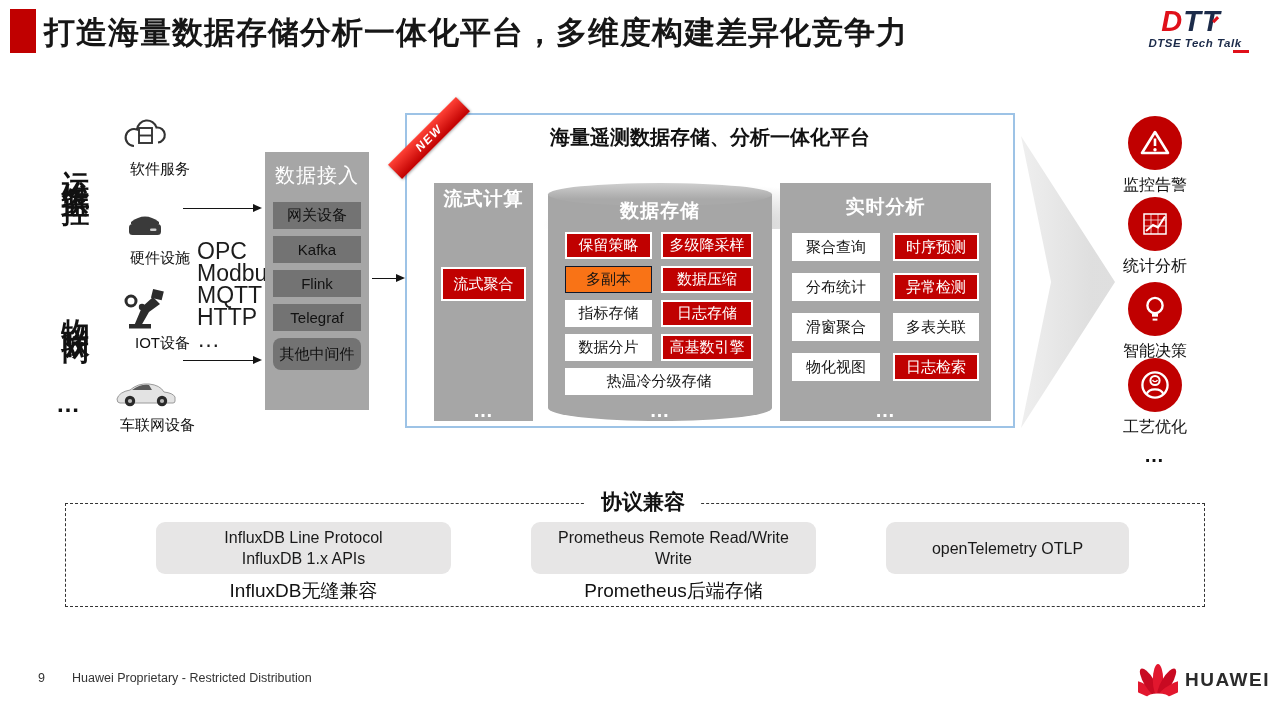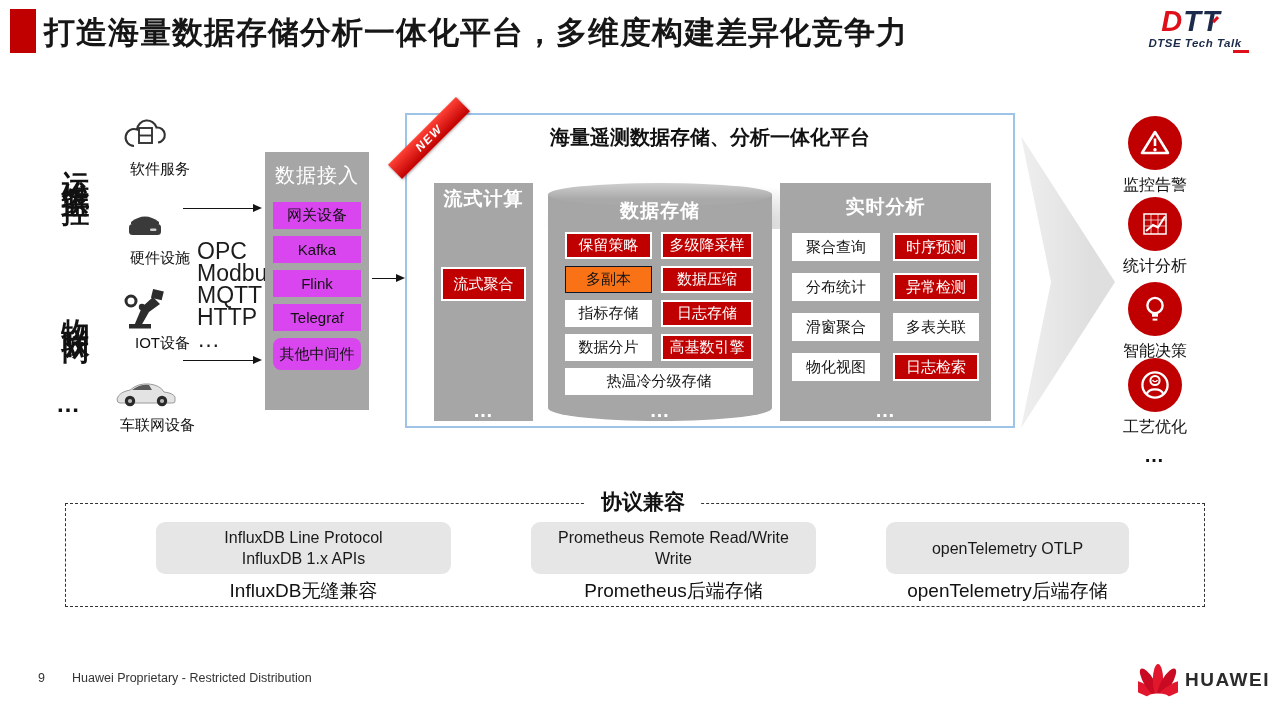--- a/index.html
+++ b/index.html
@@ -28,21 +28,21 @@
   .protocol-list { position:absolute; left:197px; top:240px; font-size:23px; line-height:22px; color:#1c1c1c; }
 
   .arrow { position:absolute; height:0; border-top:1.7px solid #141414; }
   .arrow::after { content:''; position:absolute; right:-9px; top:-5.4px; width:0; height:0;
     border-left:9px solid #141414; border-top:4.5px solid transparent; border-bottom:4.5px solid transparent; }
 
   
   .ingest { position:absolute; left:265px; top:152px; width:104px; height:258px; background:#a6a6a6; }
   .ingest-title { text-align:center; padding-top:10px; font-size:20px; font-weight:400; color:#fff; letter-spacing:1px; }
   .ingest-items { display:flex; flex-direction:column; gap:7px; margin-top:13px; align-items:center; }
-  .ingest-item { width:88px; height:27px; background:#d946ef; font-size:15px; display:flex; align-items:center; justify-content:center; color:#111; white-space:nowrap; }
+  .ingest-item { width:88px; height:27px; background:#737373; font-size:15px; display:flex; align-items:center; justify-content:center; color:#111; white-space:nowrap; }
   .ingest-item:last-child { height:32px;border-radius:8px; }
 
   
   .platform { position:absolute; left:405px; top:113px; width:610px; height:315px; background:#fff; border:2px solid #9dc3e6; }
   .ribbon { position:absolute; left:-26px; top:13px; width:96px; height:20px; background:linear-gradient(180deg,#ff4136,#c00000);
     transform:rotate(-45deg); color:#fff; font-size:12px; font-weight:900; font-style:italic; letter-spacing:1.5px;
     display:flex; align-items:center; justify-content:center; box-shadow:0 1px 3px rgba(0,0,0,.4); z-index:6; }
   .platform-title { text-align:center; margin-top:9px; font-size:20px; font-weight:800; color:#111; position:relative; z-index:3; }
   .fan { position:absolute; left:85px; top:36px; width:440px; height:78px;
     background:radial-gradient(ellipse 55% 75% at 50% 95%, rgba(110,110,110,.38), rgba(255,255,255,0) 70%); z-index:1; }
@@ -295,21 +295,20 @@
 
     <div class="compat-card card2">
       <div>Prometheus Remote Read/Write</div>
       <div>Write</div>
     </div>
     <div class="compat-cap cap2">Prometheus后端存储</div>
 
     <div class="compat-card card3">
       <div>openTelemetry OTLP</div>
     </div>
-    <div class="compat-cap cap3">openTelemetry后端存储</div>
   </div>
 
   <div class="page-num">9</div>
   <div class="footer-note">Huawei Proprietary -  Restricted Distribution</div>
   <div class="huawei">
     <svg width="40" height="36" viewBox="0 0 40 36">
       <g transform="translate(20,35)">
         <ellipse cx="0" cy="-17" rx="5.2" ry="16" fill="#e2172e" transform="rotate(-62)"></ellipse>
         <ellipse cx="0" cy="-17" rx="5.2" ry="16" fill="#c80a22" transform="rotate(-31)"></ellipse>
         <ellipse cx="0" cy="-17" rx="5.2" ry="16" fill="#e2172e" transform="rotate(0)"></ellipse>

